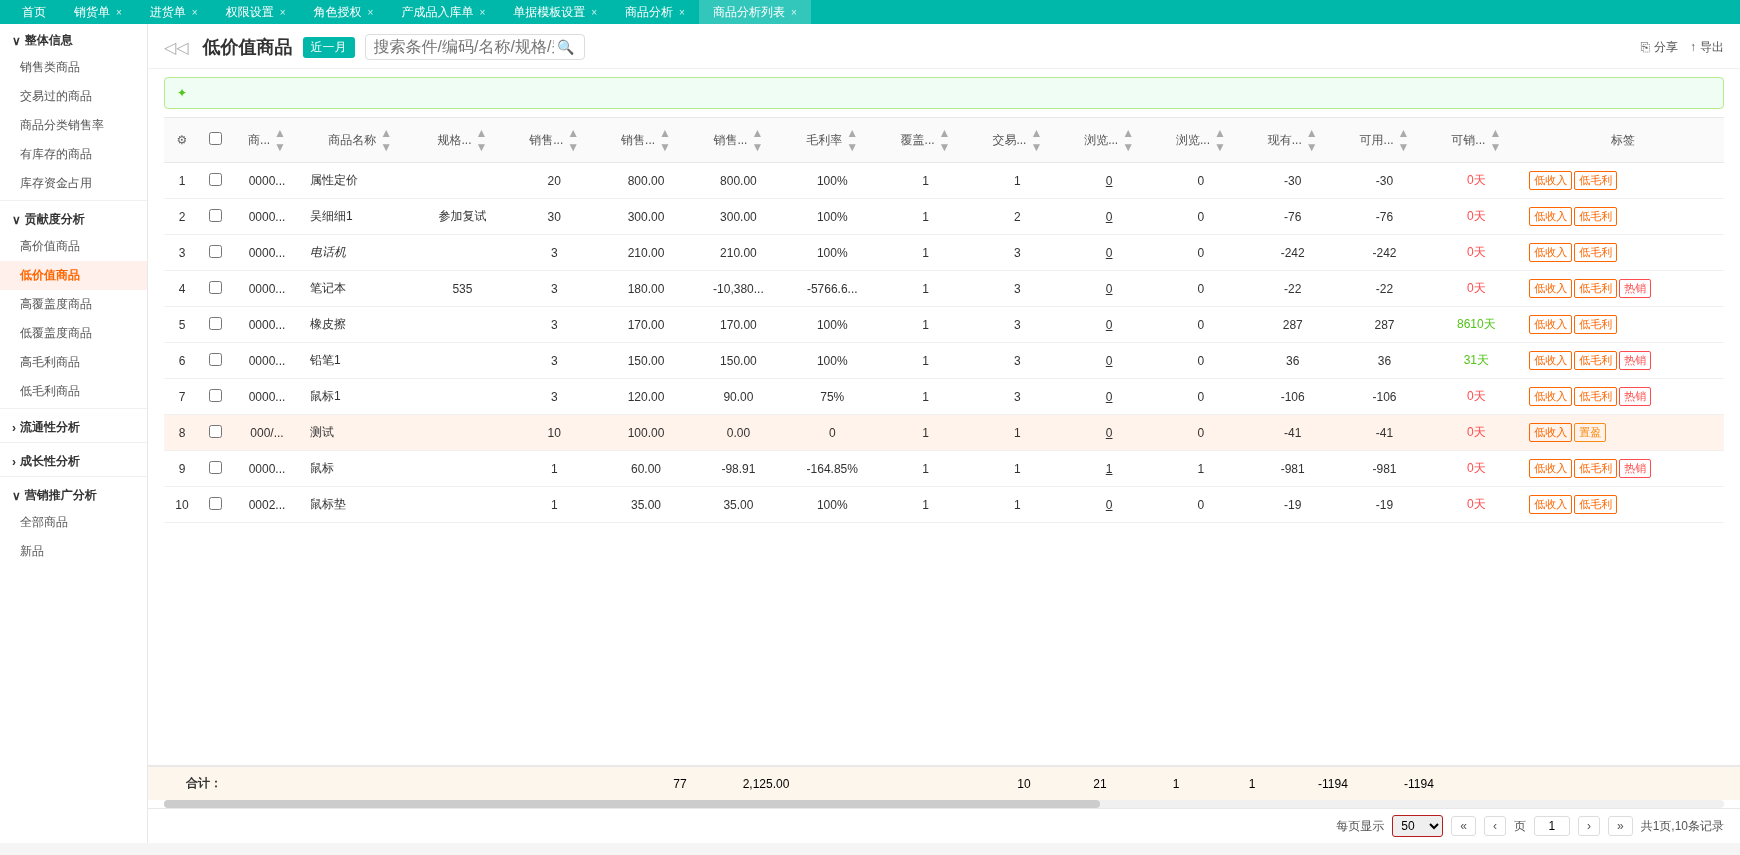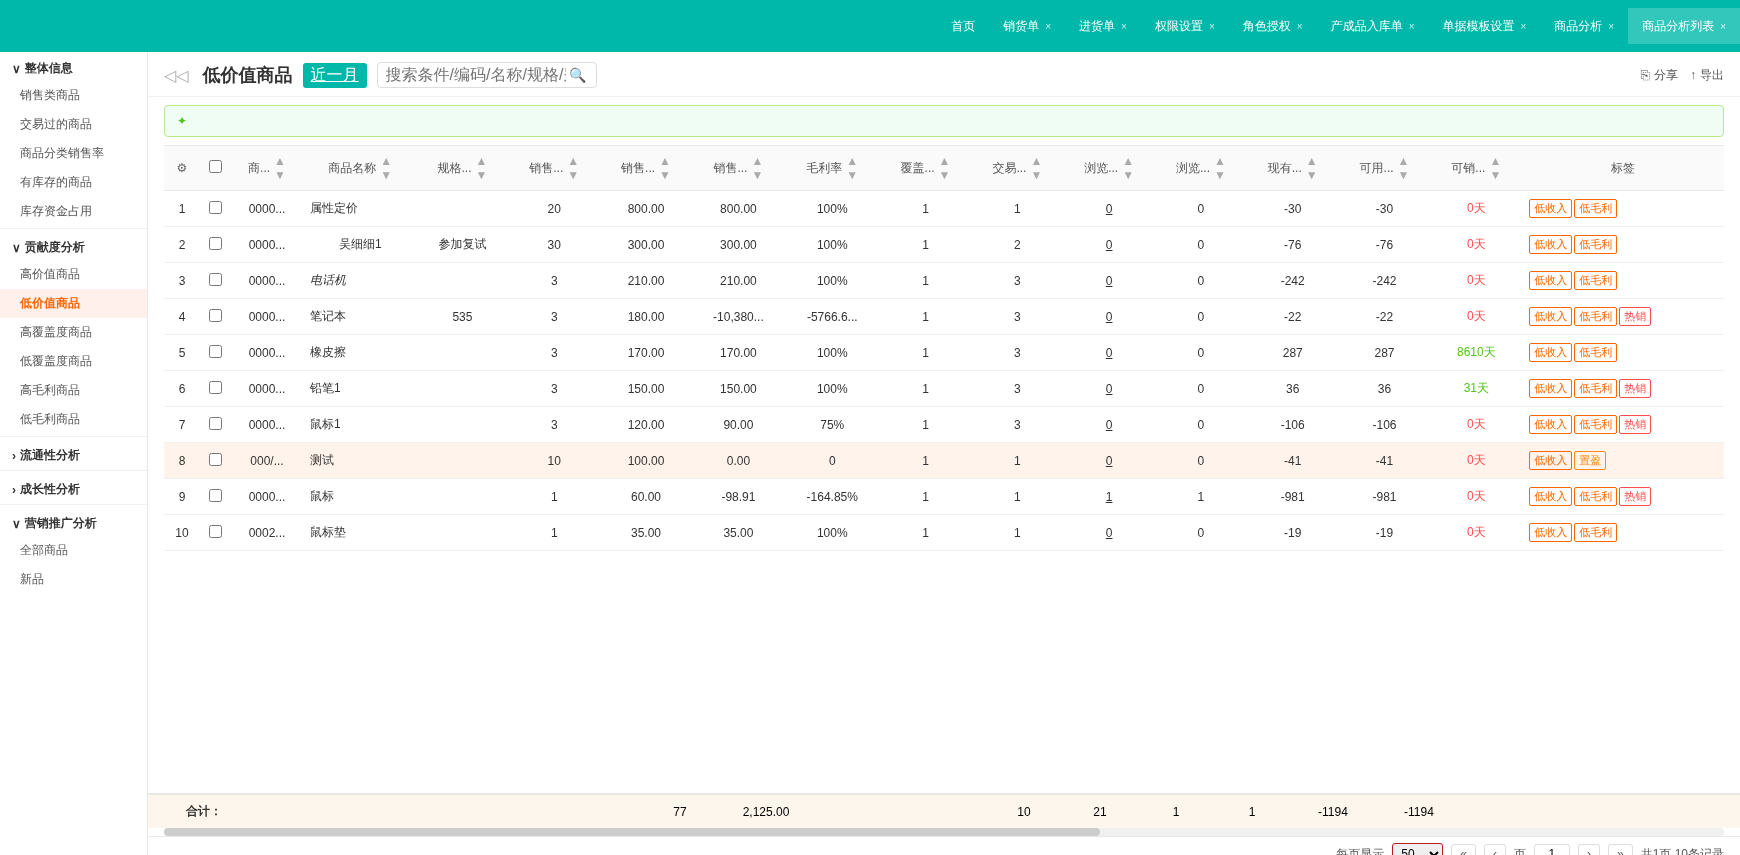--- a/index.html
+++ b/index.html
@@ -1,27 +1,26 @@
 <!DOCTYPE html>
 <html><head>
   <meta charset="utf-8">
   <style>
     * { box-sizing: border-box; margin: 0; padding: 0; font-family: 'Microsoft YaHei', Arial, sans-serif; font-size: 12px; }
     body { background: #f5f5f5; overflow: hidden; width: 1740px; height: 855px; }
 
     
     .top-nav {
       background: #00b8a9;
-      height: 52px;
+      height: 24px;
       display: flex;
       align-items: center;
       padding: 0 0 0 8px;
       gap: 0;
       flex-shrink: 0;
-      justify-content: flex-end;
     }
     .nav-item {
       color: #fff;
       padding: 0 14px;
       height: 36px;
       display: flex;
       align-items: center;
       cursor: pointer;
       white-space: nowrap;
       font-size: 13px;
@@ -83,23 +82,22 @@
     .page-title {
       font-size: 18px;
       font-weight: bold;
       color: #333;
     }
     .time-tag {
       background: #00b8a9;
       color: #fff;
       border-radius: 3px;
       padding: 2px 8px;
-      font-size: 16px;
+      font-size: 12px;
       cursor: pointer;
-      text-decoration: underline;
     }
     .search-box {
       display: flex;
       align-items: center;
       border: 1px solid #ddd;
       border-radius: 4px;
       padding: 3px 8px;
       width: 220px;
       gap: 4px;
     }
@@ -485,21 +483,21 @@
               <td>0</td>
               <td>-30</td>
               <td>-30</td>
               <td style="color: rgb(255, 77, 79);">0天</td>
               <td style="text-align: left;"><span class="tag" style="color: rgb(255, 102, 0); border-color: rgb(255, 102, 0);">低收入</span><span class="tag" style="color: rgb(255, 102, 0); border-color: rgb(255, 102, 0);">低毛利</span></td>
             </tr>
             <tr>
               <td>2</td>
               <td><input type="checkbox" style=""></td>
               <td>0000...</td>
-              <td style="text-align: center;">吴细细1</td>
+              <td style="text-align: left;">吴细细1</td>
               <td>参加复试</td>
               <td>30</td>
               <td>300.00</td>
               <td>300.00</td>
               <td>100%</td>
               <td>1</td>
               <td>2</td>
               <td class="underline">0</td>
               <td>0</td>
               <td>-76</td>

